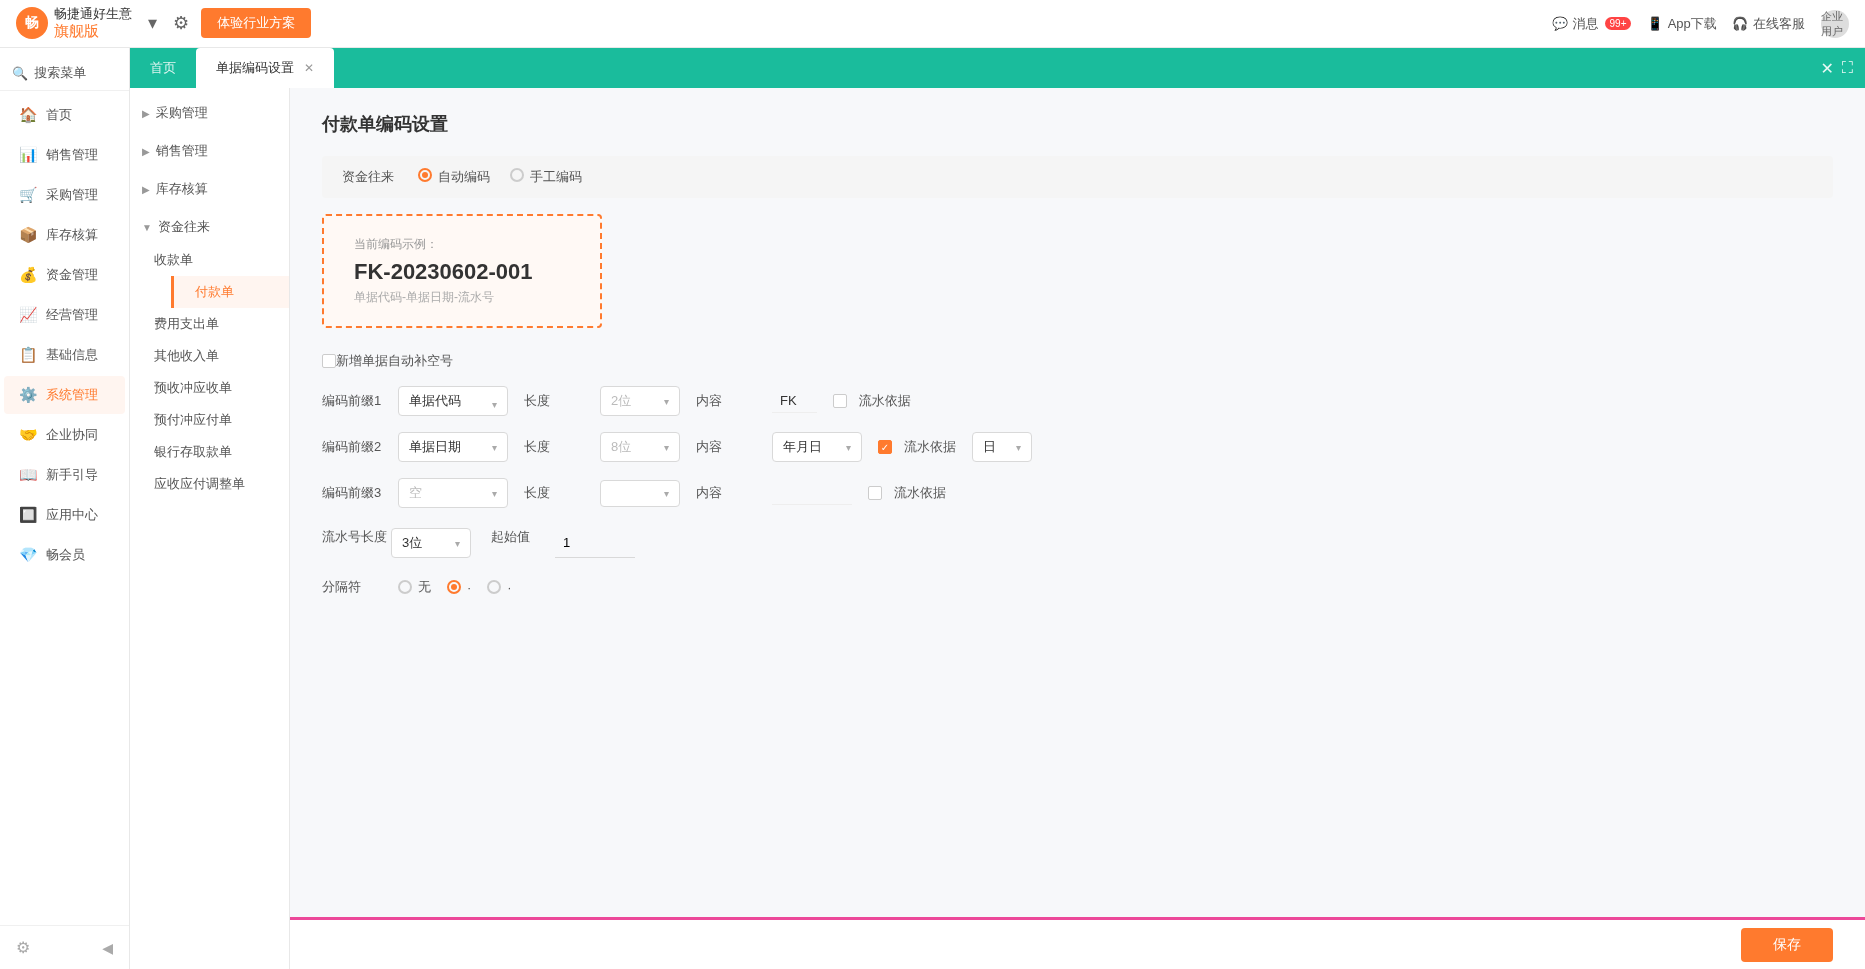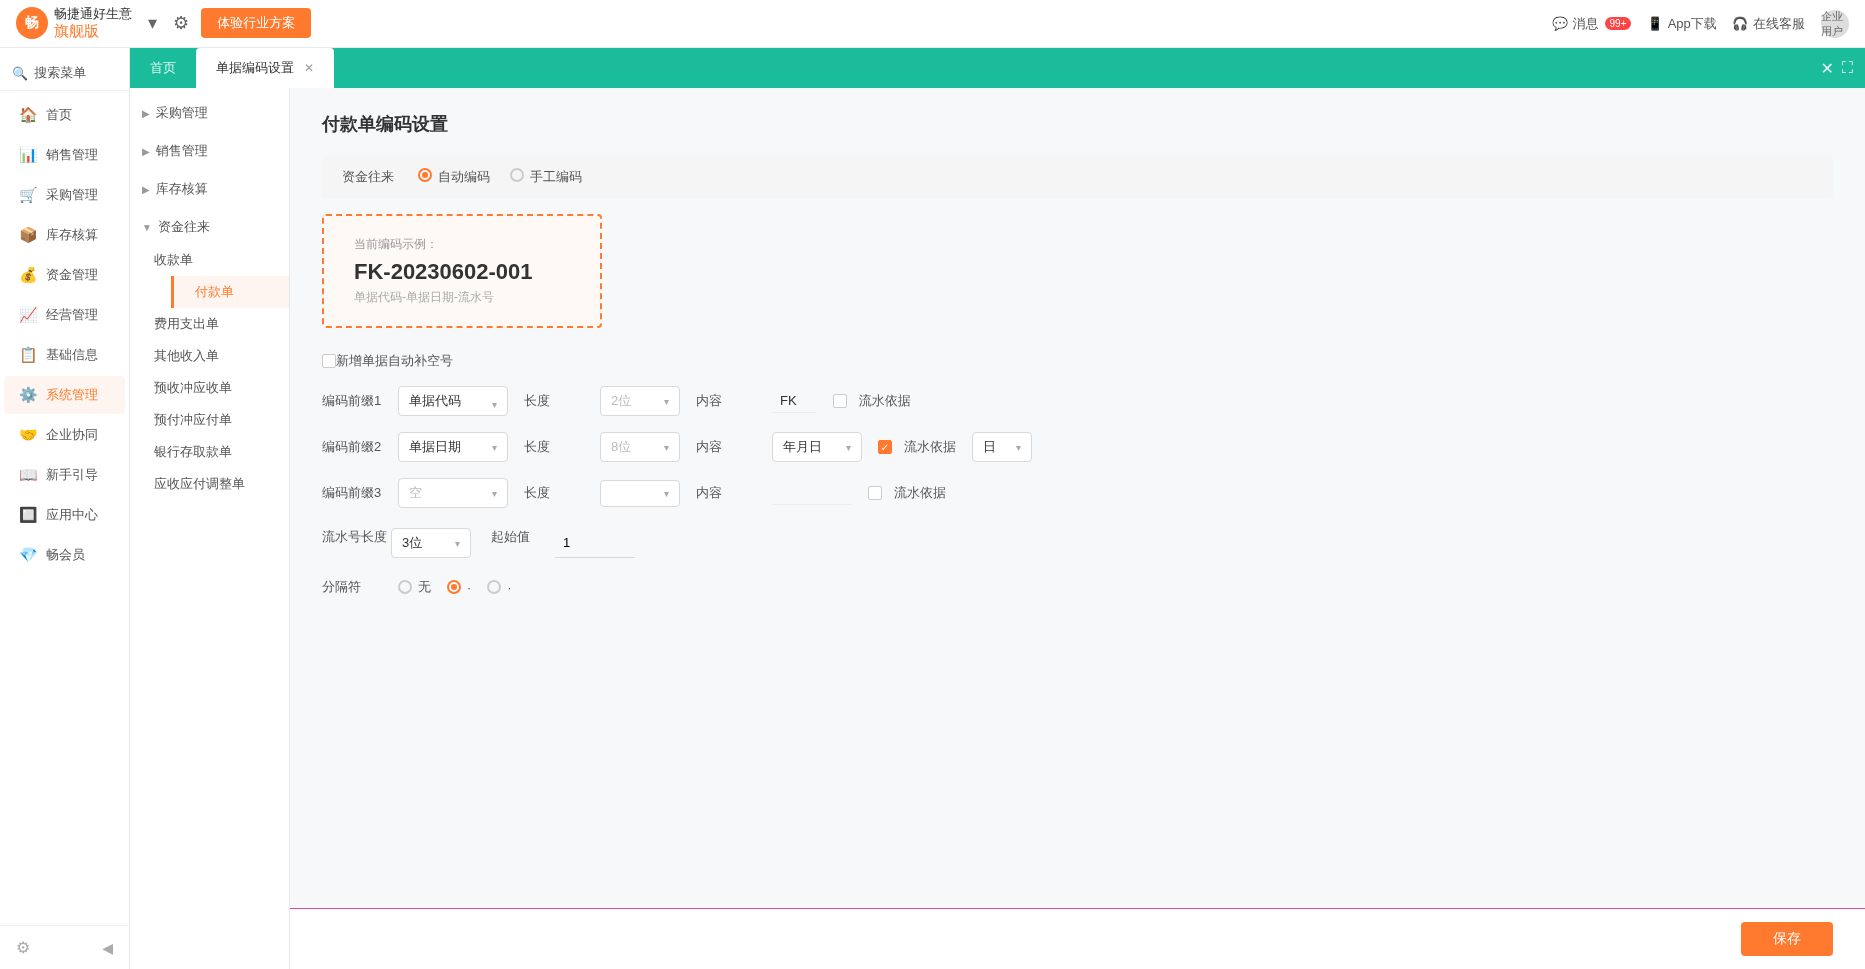--- a/index.html
+++ b/index.html
@@ -342,23 +342,23 @@
     
     .serial-row { display: flex; gap: 4px; margin-bottom: 20px; }
 
     
     .separator-row { display: flex; align-items: center; gap: 16px; }
     .separator-options { display: flex; align-items: center; gap: 16px; }
     .separator-option { display: flex; align-items: center; gap: 6px; font-size: 13px; color: #555; cursor: pointer; }
 
     
     .page-footer {
-      height: 61px;
+      height: 52px;
       background: #fff;
-      border-top: 1px solid #ec4899;
+      border-top: 3px solid #ec4899;
       display: flex;
       align-items: center;
       justify-content: flex-end;
       padding: 0 32px;
       flex-shrink: 0;
     }
     .save-btn {
       background: #ff7a2e;
       color: white;
       border: none;

